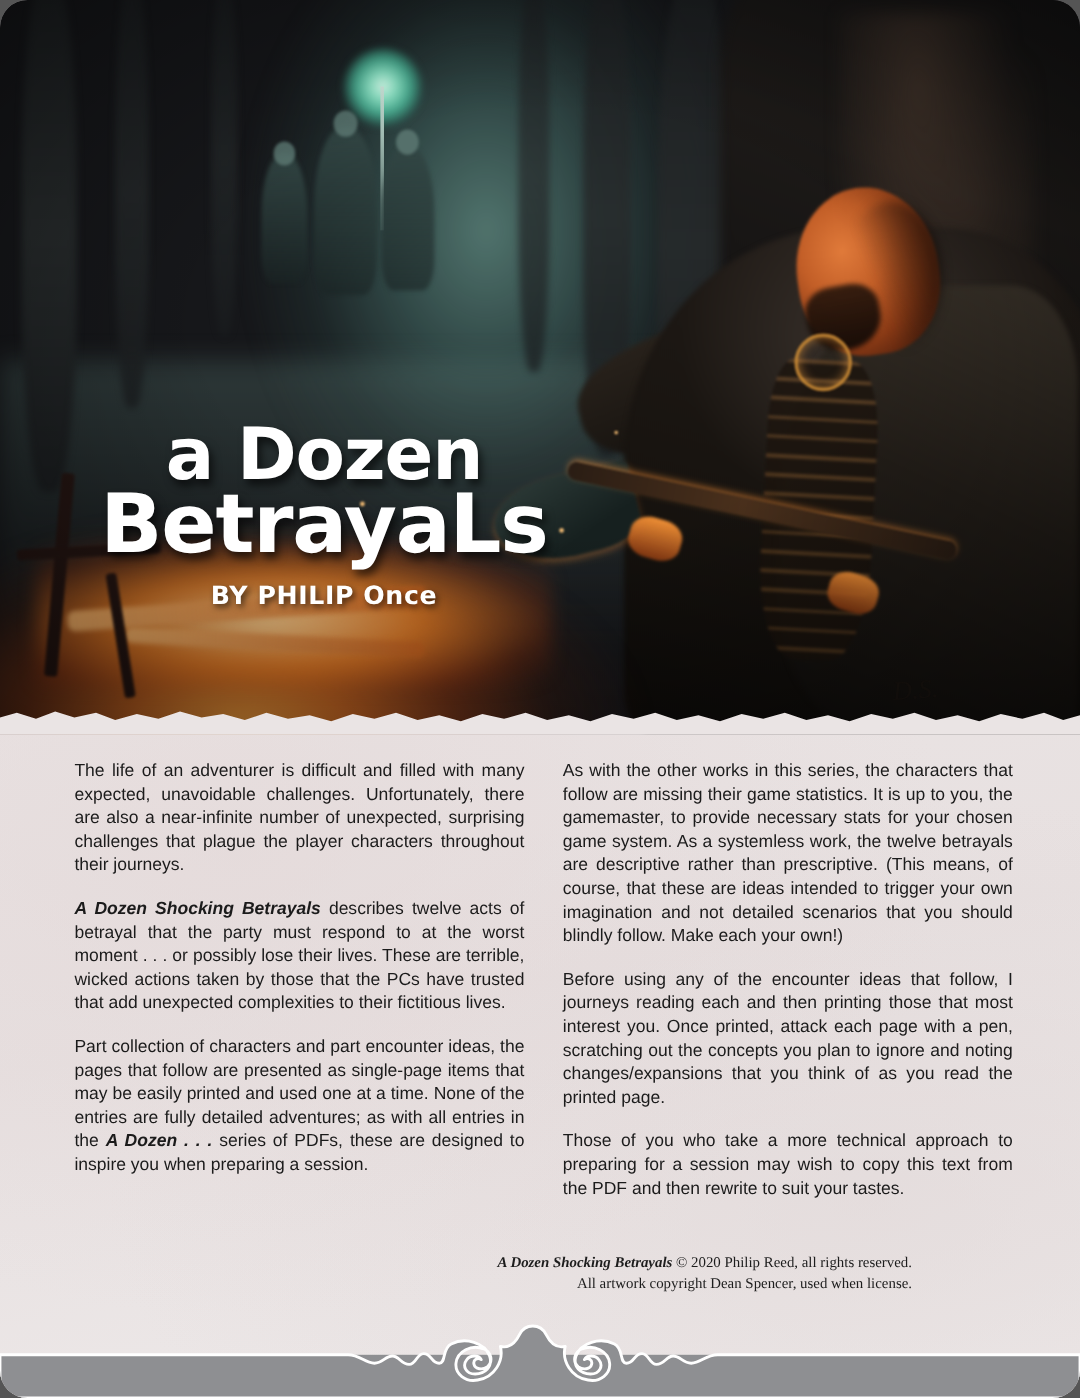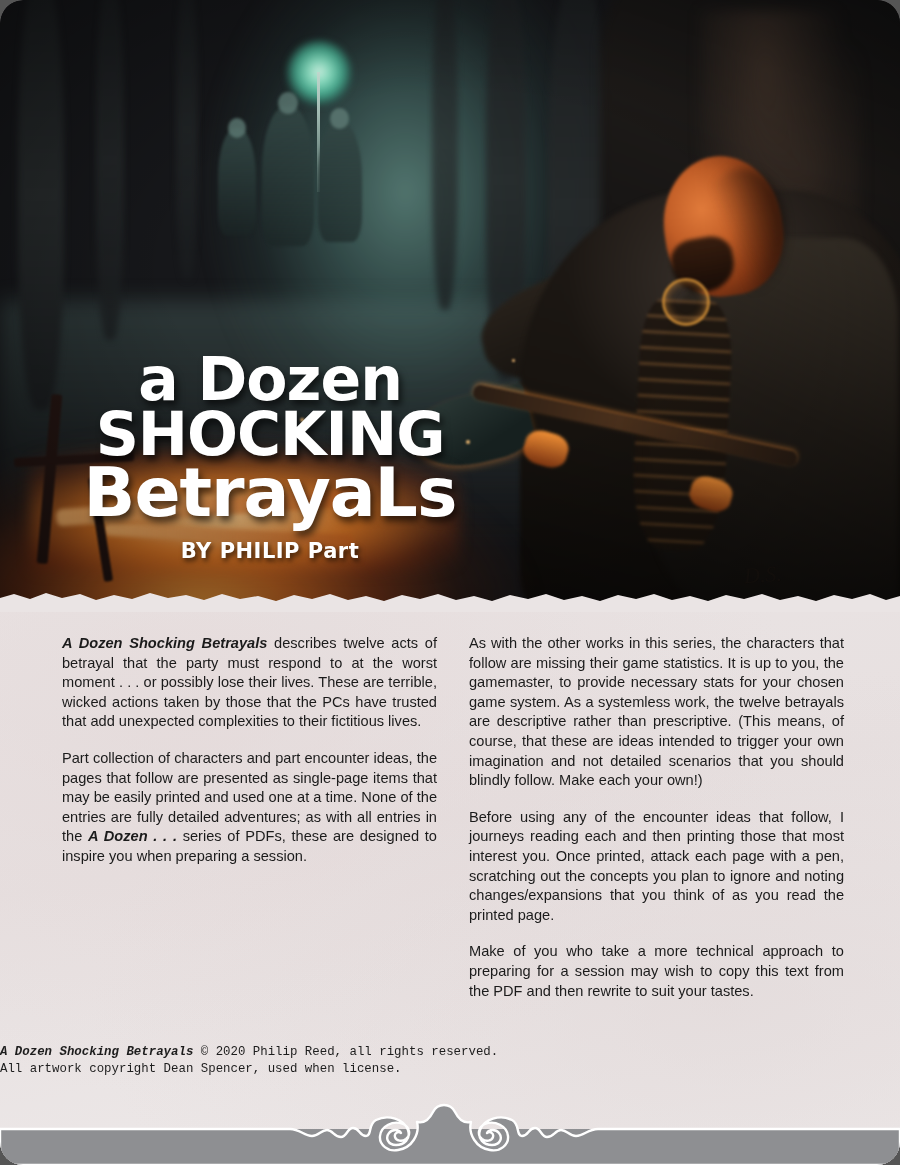--- a/index.html
+++ b/index.html
@@ -328,22 +328,22 @@
     text-align: justify;
     hyphens: auto;
   }
   .em-title { font-style: italic; font-weight: bold; }
 
   
   .credits {
     position: absolute;
     left: 0; top: 1044px;
     width: 760px;
-    text-align: left;
-    font-family: Liberation Mono, monospace;
+    text-align: right;
+    font-family: Liberation Serif, serif;
     font-size: 12.4px;
     line-height: 17px;
     color: #1d1d1d;
   }
   .credits .work { font-style: italic; font-weight: bold; }
   .running-foot {
     position: absolute;
     right: 56px; top: 1081px;
     font-family: "DejaVu Sans", sans-serif;
     font-weight: bold;
@@ -420,37 +420,37 @@
     <div class="hero-vignette"></div>
     <div class="signature">D.S.</div>
 
     <svg class="torn-edge" viewBox="0 0 900 26" preserveAspectRatio="none">
       <path fill="#eae4e4" d="M0,10 L14,6 L30,11 L46,5 L62,10 L80,6 L96,12 L114,7 L132,11 L150,5 L168,10 L186,7 L204,12 L222,6 L240,11 L258,8 L276,13 L294,7 L312,11 L330,6 L348,12 L366,8 L384,13 L402,7 L420,11 L438,6 L456,12 L474,8 L492,13 L510,7 L528,11 L546,6 L564,12 L582,8 L600,13 L618,7 L636,11 L654,6 L672,12 L690,8 L708,13 L726,7 L744,11 L762,6 L780,12 L798,8 L816,13 L834,7 L852,11 L870,6 L886,12 L900,8 L900,26 L0,26 Z"></path>
     </svg>
   </div>
 
   <div class="title-block">
     <div class="title-line t1">a Dozen</div>
-    <div class="title-line t2">SHOCKING</div>
     <div class="title-line t3">BetrayaLs</div>
-    <div class="byline">BY PHILIP Part</div>
+    <div class="byline">BY PHILIP Once</div>
   </div>
 
   <div class="body-area">
     <div class="columns">
 
       <div class="col">
+        <p>The life of an adventurer is difficult and filled with many expected, unavoidable challenges. Unfortunately, there are also a near-infinite number of unexpected, surprising challenges that plague the player characters throughout their journeys.</p>
         <p><span class="em-title">A Dozen Shocking Betrayals</span> <span>describes twelve acts of betrayal that the party must respond to at the worst moment . . . or possibly lose their lives. These are terrible, wicked actions taken by those that the PCs have trusted that add unexpected complexities to their fictitious lives.</span></p>
         <p><span>Part collection of characters and part encounter ideas, the pages that follow are presented as single-page items that may be easily printed and used one at a time. None of the entries are fully detailed adventures; as with all entries in the</span> <span class="em-title">A Dozen . . .</span> <span>series of PDFs, these are designed to inspire you when preparing a session.</span></p>
       </div>
 
       <div class="col">
         <p>As with the other works in this series, the characters that follow are missing their game statistics. It is up to you, the gamemaster, to provide necessary stats for your chosen game system. As a systemless work, the twelve betrayals are descriptive rather than prescriptive. (This means, of course, that these are ideas intended to trigger your own imagination and not detailed scenarios that you should blindly follow. Make each your own!)</p>
         <p>Before using any of the encounter ideas that follow, I journeys reading each and then printing those that most interest you. Once printed, attack each page with a pen, scratching out the concepts you plan to ignore and noting changes/expansions that you think of as you read the printed page.</p>
-        <p>Make of you who take a more technical approach to preparing for a session may wish to copy this text from the PDF and then rewrite to suit your tastes.</p>
+        <p>Those of you who take a more technical approach to preparing for a session may wish to copy this text from the PDF and then rewrite to suit your tastes.</p>
       </div>
 
     </div>
   </div>
 
   <div class="credits">
     <div><span class="work">A Dozen Shocking Betrayals</span><span> © 2020 Philip Reed, all rights reserved.</span></div>
     <div>All artwork copyright Dean Spencer, used when license.</div>
   </div>
 

